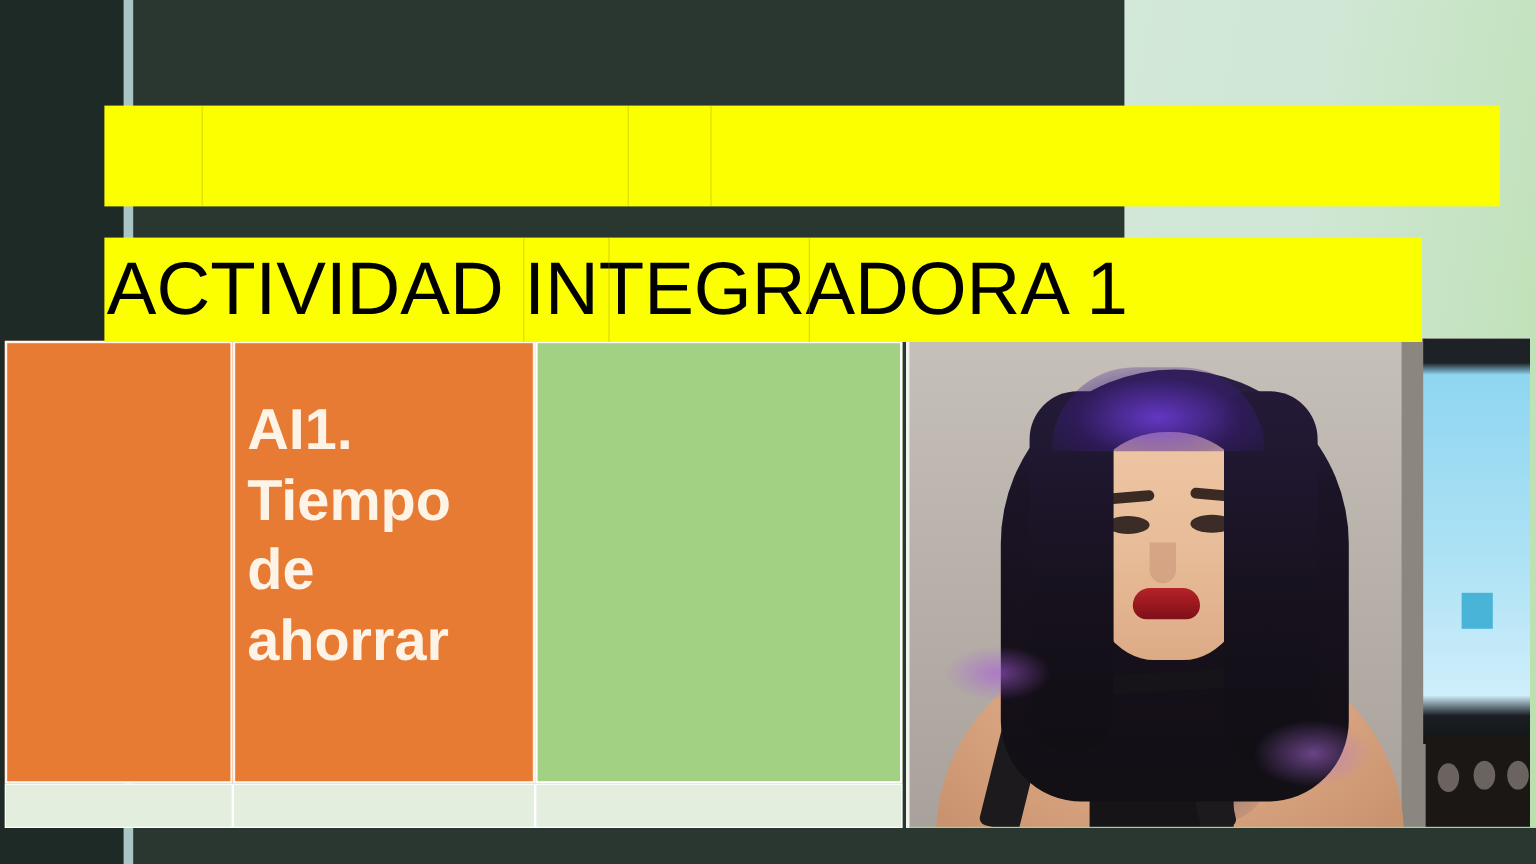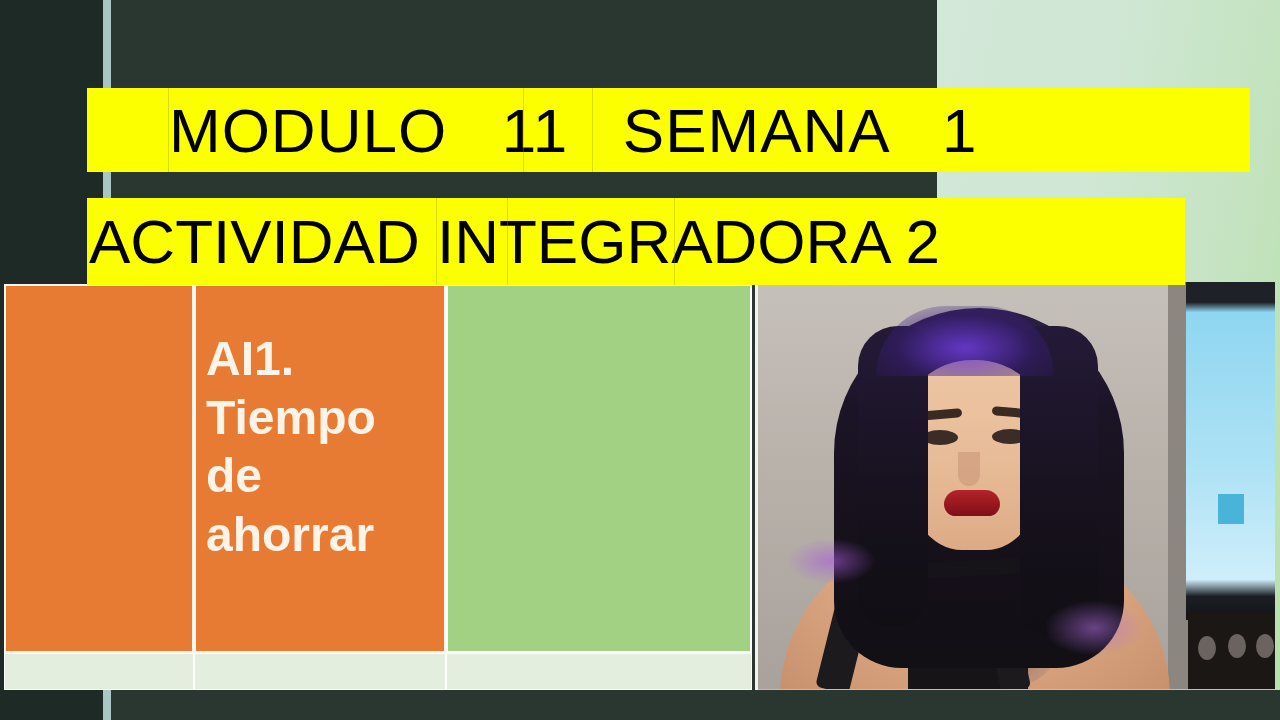--- a/index.html
+++ b/index.html
@@ -350,23 +350,22 @@
       <div class="purple-flare-l"></div>
       <div class="purple-flare-r"></div>
     </div>
     <div class="photo-bottom-green"></div>
   </div>
 
   <div class="banner banner-1">
     <div class="banner-divider" style="left:81px"></div>
     <div class="banner-divider" style="left:436px"></div>
     <div class="banner-divider" style="left:505px"></div>
-    <span>MODULO   11   SEMANA   1</span>
   </div>
 
   <div class="banner banner-2">
     <div class="banner-divider" style="left:349px"></div>
     <div class="banner-divider" style="left:420px"></div>
     <div class="banner-divider" style="left:587px"></div>
-    <span>ACTIVIDAD INTEGRADORA 2</span>
+    <span>ACTIVIDAD INTEGRADORA 1</span>
   </div>
 
 </div>
 
 </body></html>

